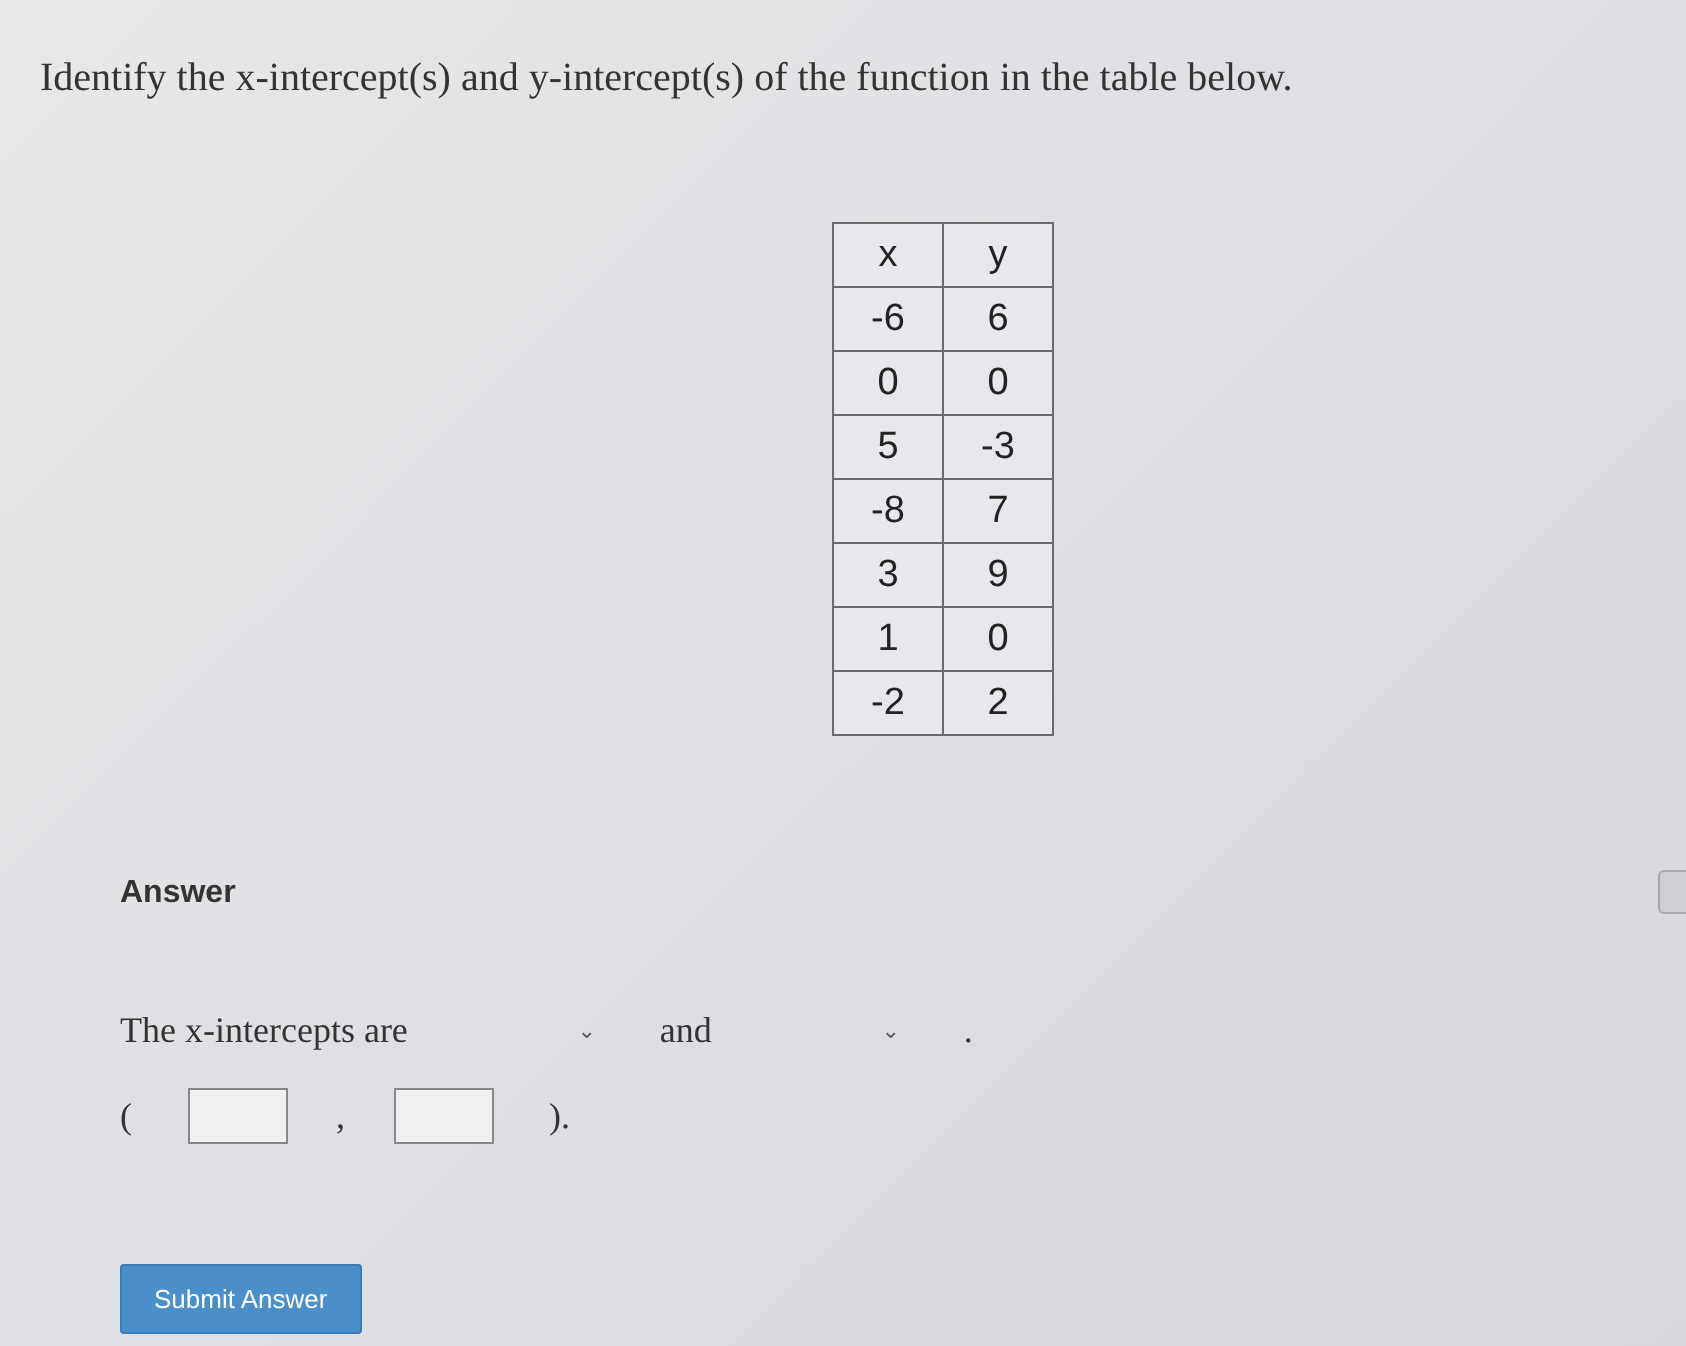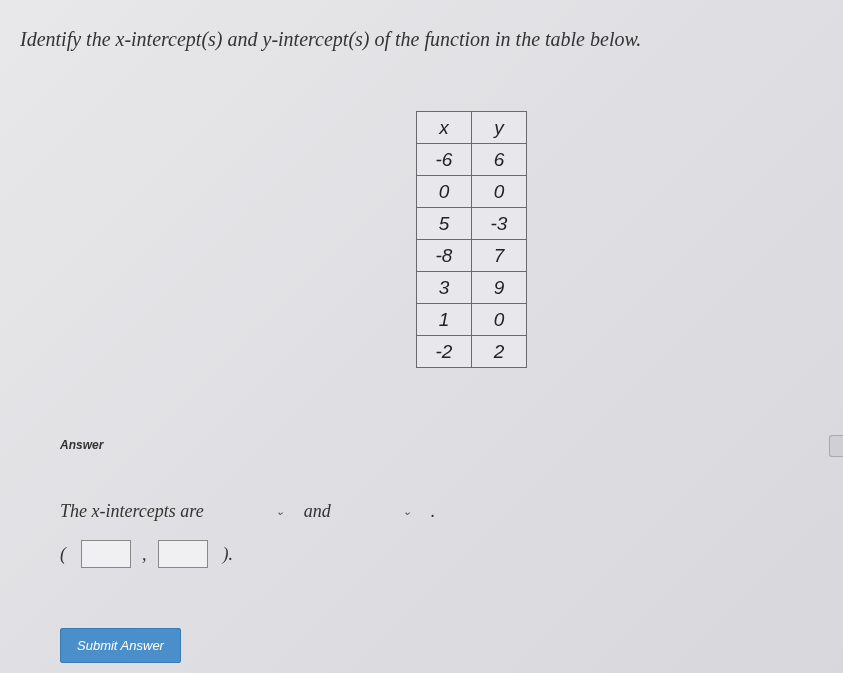--- a/index.html
+++ b/index.html
@@ -1,19 +1,18 @@
 <!DOCTYPE html>
 <html><head>
   <meta charset="utf-8">
   <style>
     * {
       box-sizing: border-box;
       margin: 0;
       padding: 0;
-      font-style: italic;
     }
     body {
       width: 843px;
       height: 673px;
       background: linear-gradient(135deg, #e8e8ea 0%, #dfdfe3 50%, #d8d8dc 100%);
       font-family: Georgia, 'Times New Roman', serif;
       color: #2a2a2a;
       position: relative;
       overflow: hidden;
     }
@@ -45,28 +44,28 @@
       font-weight: normal;
     }
     .answer-section {
       position: absolute;
       left: 60px;
       top: 438px;
       font-family: Arial, sans-serif;
     }
     .answer-label {
       font-weight: bold;
-      font-size: 12px;
+      font-size: 16px;
       color: #333;
       margin-bottom: 48px;
     }
     .line {
       display: flex;
       align-items: center;
-      gap: 15px;
+      gap: 28px;
       margin-bottom: 18px;
       font-family: Georgia, serif;
       font-size: 18px;
       color: #333;
     }
     .dropdown {
       display: inline-flex;
       align-items: center;
       justify-content: flex-end;
       min-width: 70px;

